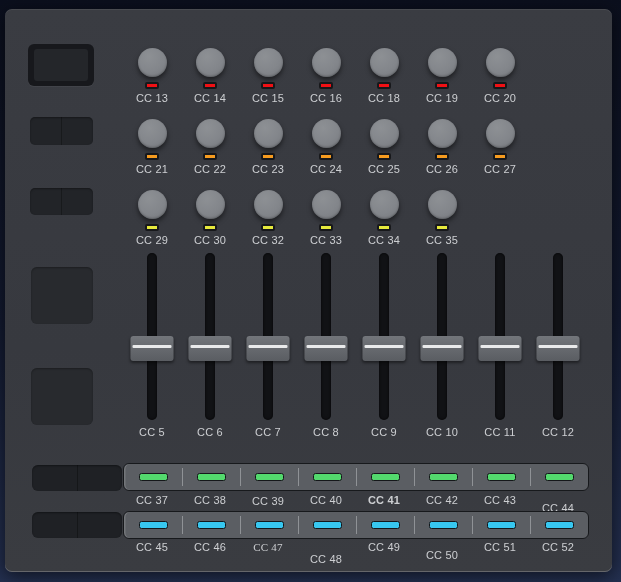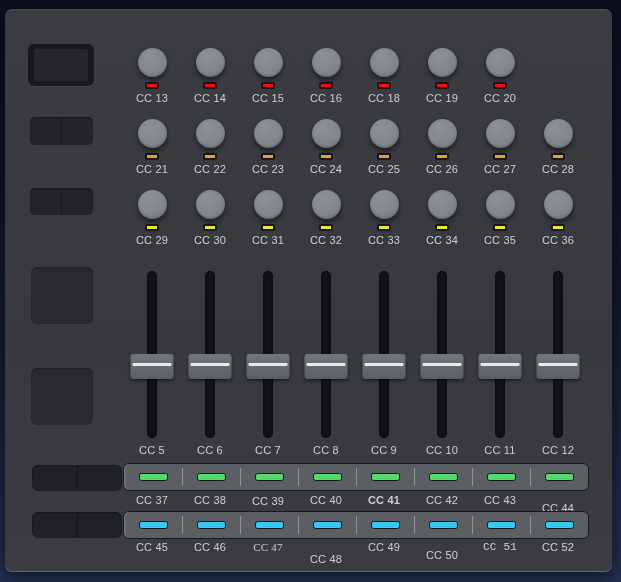--- a/index.html
+++ b/index.html
@@ -56,21 +56,21 @@
     width:29px;height:29px;border-radius:50%;
     background:radial-gradient(circle at 38% 30%, #8d9094 0%, #83868b 55%, #74777c 100%);
     box-shadow:0 3px 5px rgba(0,0,0,.5), inset 0 -1px 2px rgba(0,0,0,.25);
   }
   .knob-led{
     margin-top:5px;width:14px;height:7px;border-radius:2px;
     border:2px solid #17181b;box-sizing:border-box;
     background:var(--led,#f01014);
   }
   
-  .fader-row{top:262px;text-align:center;}
+  .fader-row{top:244px;text-align:center;}
   .fader-cell{position:relative;height:190px;}
   .track{
     position:relative;width:10px;height:167px;border-radius:5px;
     background:#111215;box-shadow:inset 0 0 3px rgba(0,0,0,.8);
   }
   .cap{
     position:absolute;left:50%;top:83px;transform:translateX(-50%);
     width:43px;height:25px;border-radius:3px;
     background:linear-gradient(180deg,#73767b 0%,#686b70 40%,#64676c 60%,#5a5d62 100%);
     box-shadow:0 2px 3px rgba(0,0,0,.45);
@@ -210,46 +210,36 @@
           <div class="knob-led"></div>
           <div class="lbl">CC 26</div>
         </div>
 
         <div class="cell">
           <div class="knob"></div>
           <div class="knob-led"></div>
           <div class="lbl">CC 27</div>
         </div>
 
-        <div class="cell">
-          <div class="knob"></div>
-          <div class="knob-led"></div>
-          <div class="lbl">CC 28</div>
-        </div>
       </div>
 
     <div class="cols" style="top: 181px; --led: #e6e93c;">
 
         <div class="cell">
           <div class="knob"></div>
           <div class="knob-led"></div>
           <div class="lbl">CC 29</div>
         </div>
 
         <div class="cell">
           <div class="knob"></div>
           <div class="knob-led"></div>
           <div class="lbl">CC 30</div>
         </div>
 
-        <div class="cell">
-          <div class="knob"></div>
-          <div class="knob-led"></div>
-          <div class="lbl">CC 31</div>
-        </div>
 
         <div class="cell">
           <div class="knob"></div>
           <div class="knob-led"></div>
           <div class="lbl">CC 32</div>
         </div>
 
         <div class="cell">
           <div class="knob"></div>
           <div class="knob-led"></div>
@@ -261,25 +251,20 @@
           <div class="knob-led"></div>
           <div class="lbl">CC 34</div>
         </div>
 
         <div class="cell">
           <div class="knob"></div>
           <div class="knob-led"></div>
           <div class="lbl">CC 35</div>
         </div>
 
-        <div class="cell">
-          <div class="knob"></div>
-          <div class="knob-led"></div>
-          <div class="lbl">CC 36</div>
-        </div>
       </div>
 
     <div class="cols fader-row">
 
         <div class="cell fader-cell">
           <div class="track">
             <div class="cap">
               <div class="stripe"></div>
             </div>
           </div>
@@ -473,21 +458,21 @@
 
         <div class="cell">
           <div class="lbl" style="margin-top:0;">CC 49</div>
         </div>
 
         <div class="cell">
           <div class="lbl" style="margin-top:8px;">CC 50</div>
         </div>
 
         <div class="cell">
-          <div class="lbl" style="margin-top:0;font-family:Liberation Mono, monospace;">CC 51</div>
+          <div class="lbl" style="margin-top:0;">CC 51</div>
         </div>
 
         <div class="cell">
           <div class="lbl" style="margin-top:0;">CC 52</div>
         </div>
       </div>
 
   </div>
 </div>
 

